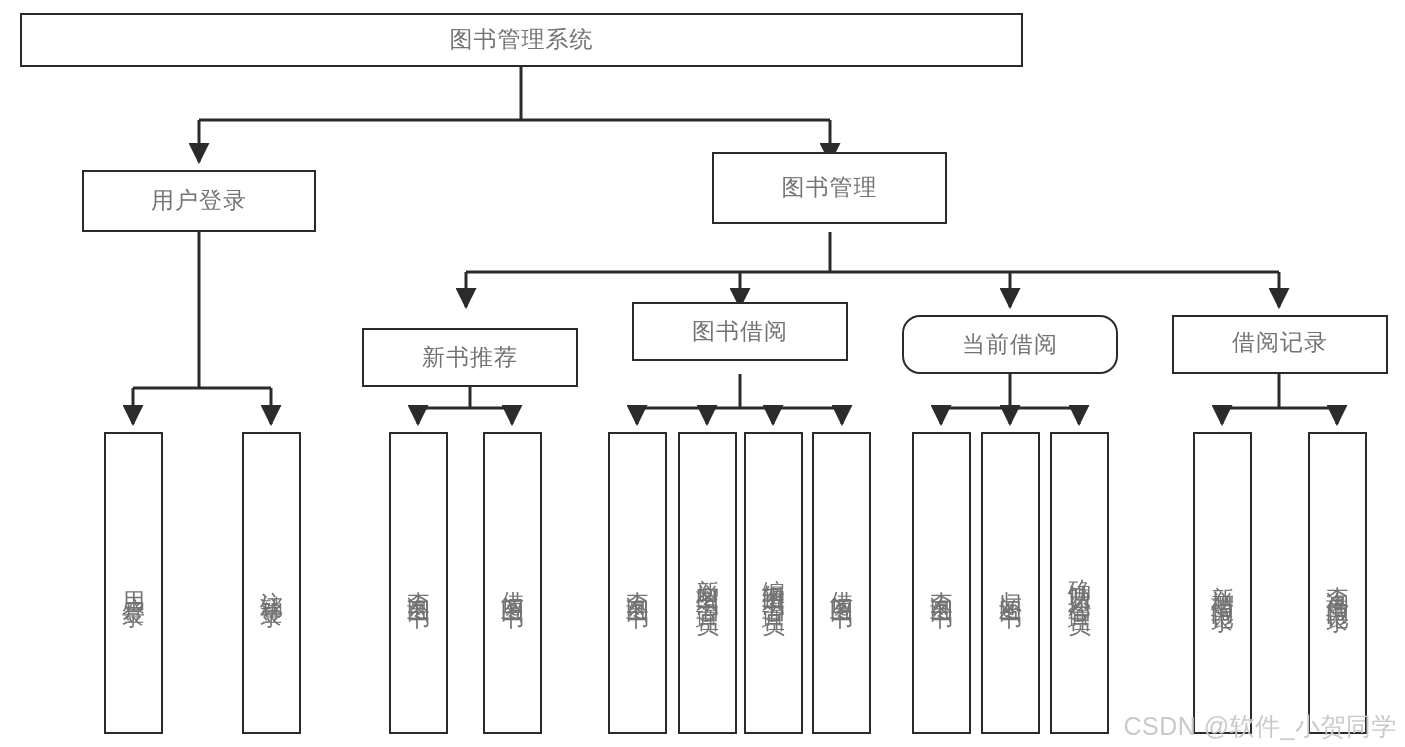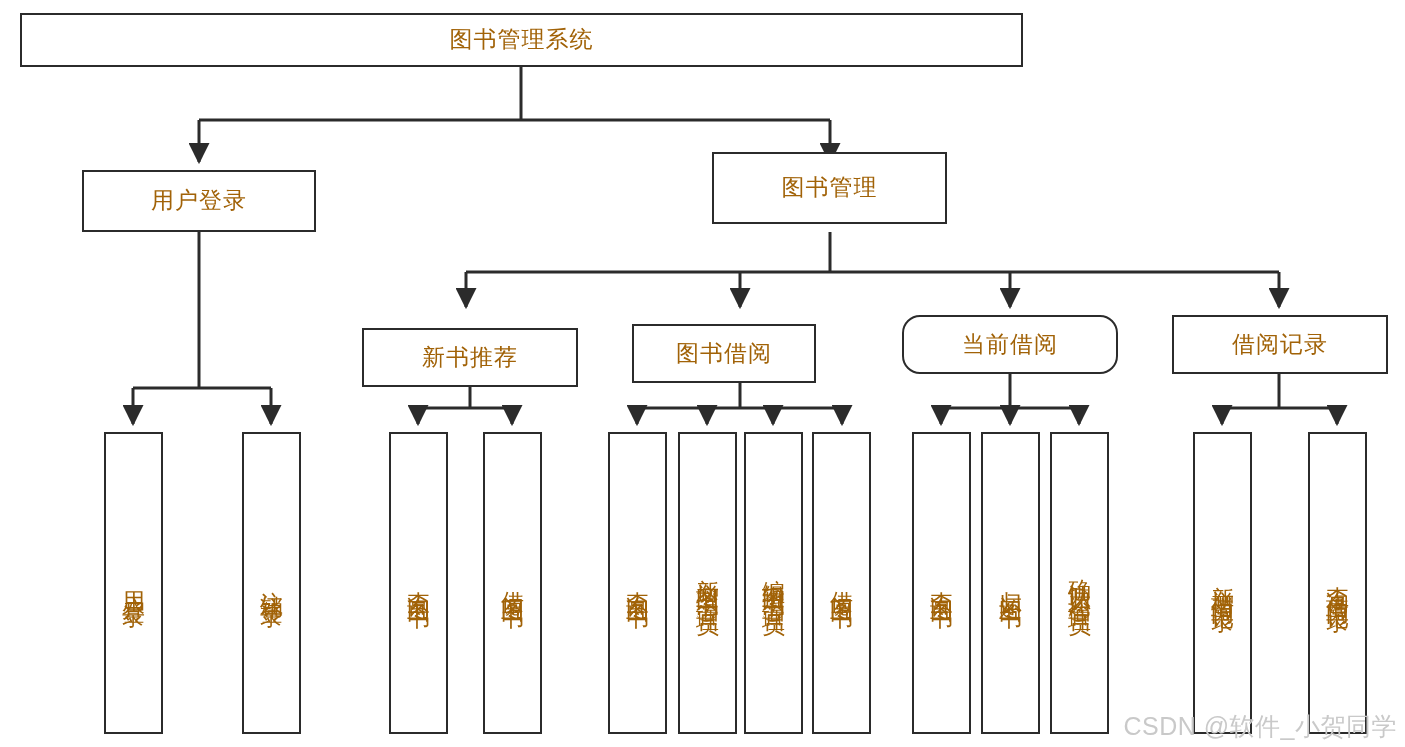--- a/index.html
+++ b/index.html
@@ -27,21 +27,21 @@
     pointer-events: none;
   }
   .node {
     position: absolute;
     box-sizing: border-box;
     background: #ffffff;
     border: 2px solid #2b2b2b;
     display: flex;
     align-items: center;
     justify-content: center;
-    color: #a16207;
+    color: #737373;
     z-index: 2;
   }
   .node.h {
     font-size: 23px;
     letter-spacing: 1px;
     line-height: 1.1;
   }
   .node.leaf {
     font-size: 23px;
     writing-mode: vertical-rl;
@@ -132,27 +132,27 @@
   <div class="node h" style="left:82px; top:170px; width:234px; height:62px;">
     <span>用户登录</span>
   </div>
   <div class="node h" style="left:712px; top:152px; width:235px; height:72px;">
     <span>图书管理</span>
   </div>
 
   <div class="node h" style="left:362px; top:328px; width:216px; height:59px;text-align:center;">
     <span>新书推荐</span>
   </div>
-  <div class="node h" style="left:632px; top:324px; width:184px; height:59px;text-align:center;">
+  <div class="node h" style="left:632px; top:302px; width:216px; height:59px;text-align:center;">
     <span>图书借阅</span>
   </div>
   <div class="node h" style="left:902px; top:315px; width:216px; height:59px;border-radius:18px;">
     <span>当前借阅</span>
   </div>
-  <div class="node h" style="left:1172px; top:315px; width:216px; height:59px;">
+  <div class="node h" style="left:1172px; top:315px; width:216px; height:59px;font-family:Liberation Mono, monospace;">
     <span>借阅记录</span>
   </div>
 
   <div class="node leaf" style="left:104px; top:432px; width:59px; height:302px;">
     <span class="vtext">用户登录</span>
   </div>
   <div class="node leaf" style="left:242px; top:432px; width:59px; height:302px;">
     <span class="vtext">注销登录</span>
   </div>
 

